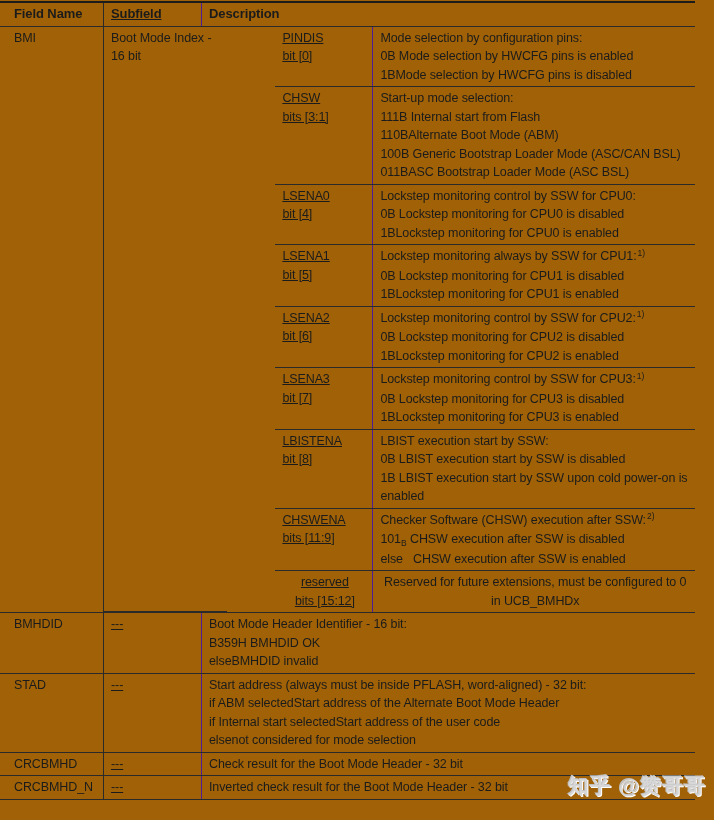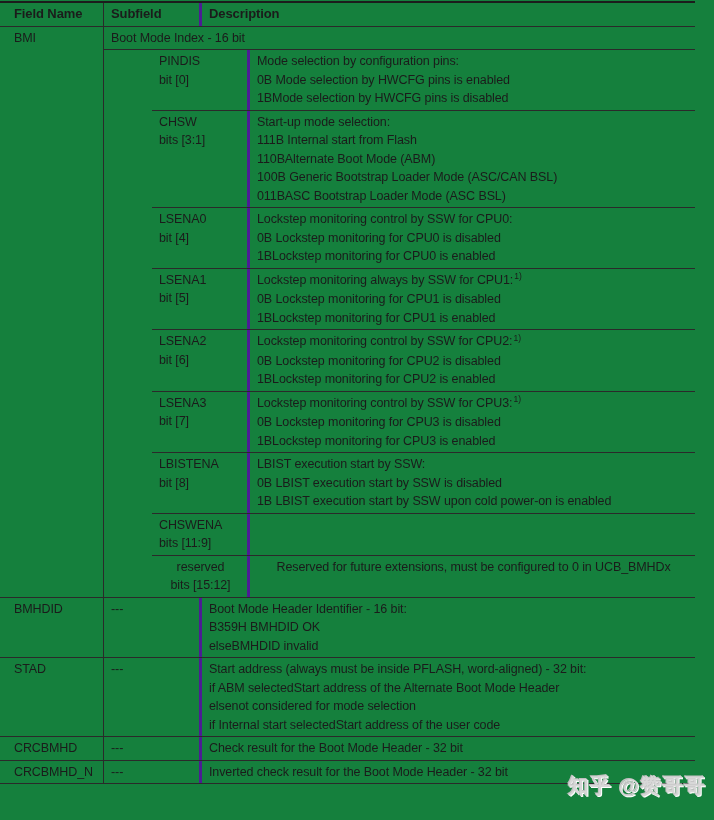--- a/index.html
+++ b/index.html
@@ -1,38 +1,38 @@
 <!DOCTYPE html>
 <html><head>
 <meta charset="utf-8">
 <style>
   html,body{margin:0;padding:0;background:#ffffff;}
   .page{
     position:relative;
     width:714px;height:820px;
-    background:#15803d;
+    background:#a16207;
     font-family:"Liberation Sans", sans-serif;
     color:#1b1b1b;
     overflow:hidden;
   }
   .table{
     position:absolute;top:1px;left:0;
     width:695px;
     border-top:2px solid #1c1c1c;
     font-size:12.5px;
     line-height:18.5px;
     letter-spacing:-0.1px;
   }
   .row{display:flex;border-bottom:1px solid #2a2a2a;}
   .cell{box-sizing:border-box;padding:2px 5px 2px 7px;}
   .c1{width:104px;flex:none;border-right:1px solid #2a2a2a;padding-left:14px;}
-  .c2{width:98px;flex:none;border-right:3px solid #4c1d95;}
+  .c2{width:98px;flex:none;border-right:1px solid #4c1d95;text-decoration:underline;}
   .c3{flex:1;min-width:0;}
   .header-row .cell{font-weight:700;font-size:13px;}
-  .rarea{flex:1;min-width:0;display:flex;flex-direction:column;}
+  .rarea{flex:1;min-width:0;display:flex;}
   .span-desc{border-bottom:1px solid #2a2a2a;}
   .subrow{display:flex;border-bottom:1px solid #2a2a2a;}
   .subrow.last{border-bottom:none;text-align:center;}
   .line{display:block;white-space:pre-wrap;}
   .sup{font-size:8.5px;position:relative;top:-4.5px;margin-left:1px;letter-spacing:0;}
   .sub{font-size:8.5px;position:relative;top:2.5px;letter-spacing:0;}
   .watermark{
     position:absolute;top:772px;left:568px;width:154px;
     font-size:21px;font-weight:700;letter-spacing:1px;
     color:#d7d7d7;
@@ -134,20 +134,25 @@
                 <div class="line"><span>LBIST execution start by SSW:</span></div>
                 <div class="line"><span>0B LBIST execution start by SSW is disabled</span></div>
                 <div class="line"><span>1B LBIST execution start by SSW upon cold power-on is enabled</span></div>
               </div>
             </div>
             <div class="subrow">
               <div class="cell c2">
                 <div class="line">CHSWENA</div>
                 <div class="line">bits [11:9]</div>
               </div>
+              <div class="cell c3">
+                <div class="line"><span>Checker Software (CHSW) execution after SSW:</span><span class="sup">2)</span></div>
+                <div class="line"><span>101</span><span class="sub">B</span><span> CHSW execution after SSW is disabled</span></div>
+                <div class="line"><span>else   CHSW execution after SSW is enabled</span></div>
+              </div>
             </div>
             <div class="subrow last">
               <div class="cell c2">
                 <div class="line">reserved</div>
                 <div class="line">bits [15:12]</div>
               </div>
               <div class="cell c3">
                 <div class="line"><span>Reserved for future extensions, must be configured to 0 in UCB_BMHDx</span></div>
               </div>
             </div>
@@ -164,22 +169,22 @@
             <div class="line"><span>B359H BMHDID OK</span></div>
             <div class="line"><span>elseBMHDID invalid</span></div>
           </div>
         </div>
         <div class="row">
           <div class="cell c1">STAD</div>
           <div class="cell c2">---</div>
           <div class="cell c3">
             <div class="line"><span>Start address (always must be inside PFLASH, word-aligned) - 32 bit:</span></div>
             <div class="line"><span>if ABM selectedStart address of the Alternate Boot Mode Header</span></div>
+            <div class="line"><span>if Internal start selectedStart address of the user code</span></div>
             <div class="line"><span>elsenot considered for mode selection</span></div>
-            <div class="line"><span>if Internal start selectedStart address of the user code</span></div>
           </div>
         </div>
         <div class="row">
           <div class="cell c1">CRCBMHD</div>
           <div class="cell c2">---</div>
           <div class="cell c3">
             <div class="line"><span>Check result for the Boot Mode Header - 32 bit</span></div>
           </div>
         </div>
         <div class="row">

